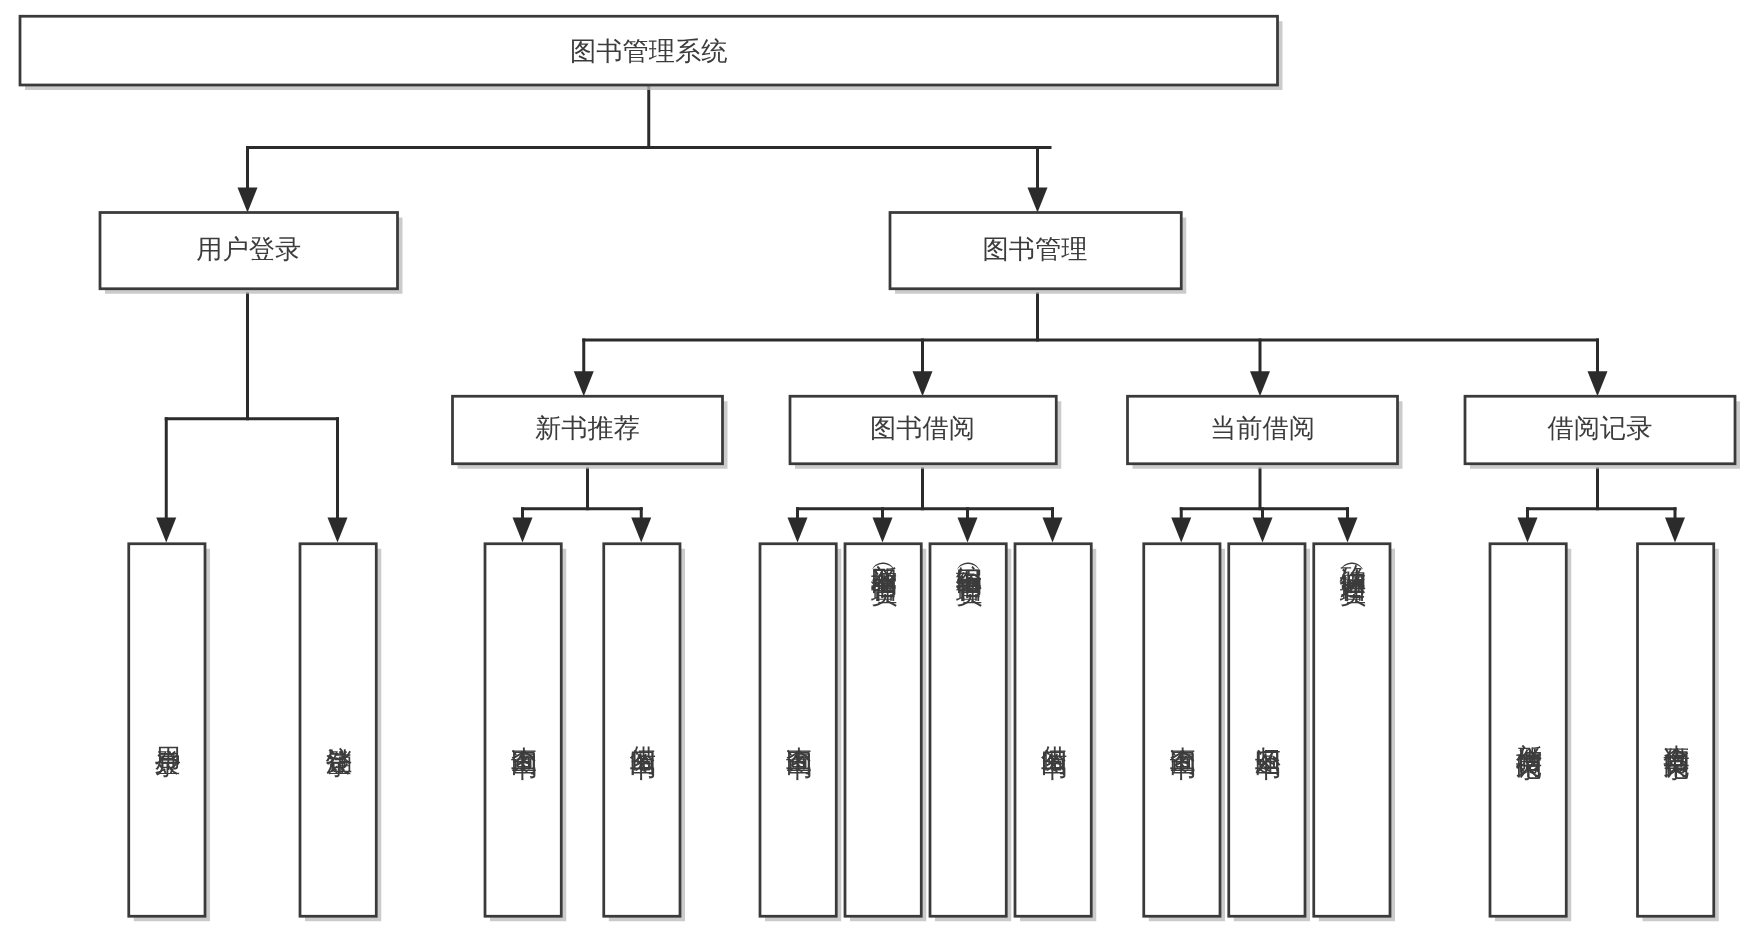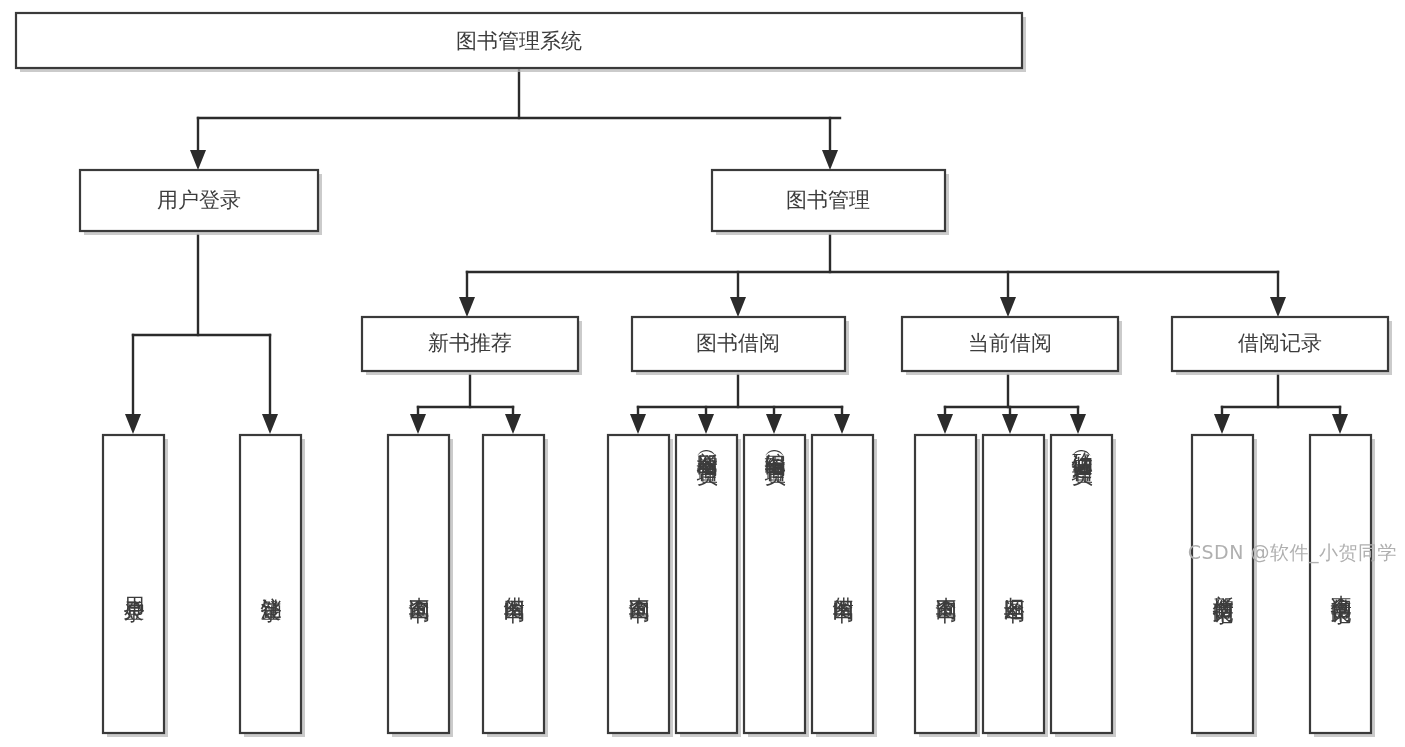--- a/index.html
+++ b/index.html
@@ -280,15 +280,14 @@
   <div class="leaf-label-wrap" style="left:1051px; top:435px; width:61px; height:298px; align-items:flex-start;">
     <span class="leaf-label">确认归还（管理员）</span>
   </div>
   <div class="leaf-label-wrap" style="left:1192px; top:435px; width:61px; height:298px;">
     <span class="leaf-label">新增借阅记录</span>
   </div>
   <div class="leaf-label-wrap" style="left:1310px; top:435px; width:61px; height:298px;">
     <span class="leaf-label">查询借阅记录</span>
   </div>
 
-  <div class="watermark">CSDN @软件_小贺同学</div>
 
 </div>
 
 </body></html>

